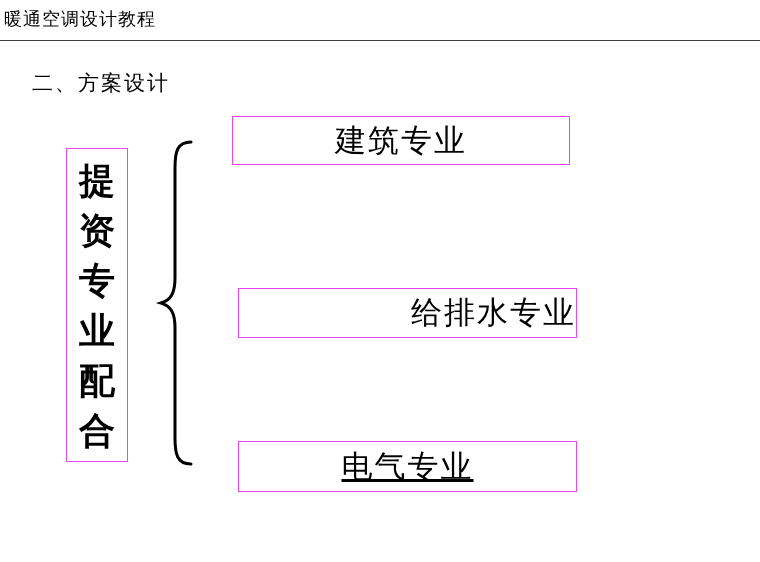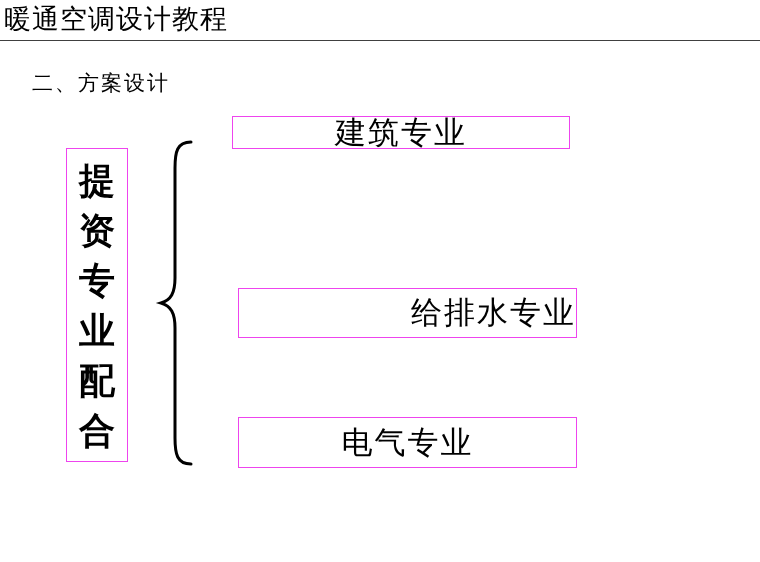--- a/index.html
+++ b/index.html
@@ -1,30 +1,30 @@
 <!DOCTYPE html>
 <html><head>
 <meta charset="utf-8">
 <style>
   html, body { margin:0; padding:0; background:#ffffff; }
   body { width:760px; height:562px; position:relative; overflow:hidden;
          font-family: "DejaVu Serif", "Liberation Serif", serif; color:#000; }
-  .header-title { position:absolute; left:4px; top:2px; font-size:27px; line-height:34px; letter-spacing:1px; }
+  .header-title { position:absolute; left:4px; top:2px; font-size:18px; line-height:34px; letter-spacing:1px; }
   .header-rule { position:absolute; left:0; top:40px; width:760px; height:1px; background:#404040; }
   .section-title { position:absolute; left:32px; top:64px; font-size:21px; line-height:38px; letter-spacing:2px; }
   .vbox { position:absolute; left:66px; top:148px; width:62px; height:314px; border:1px solid #ee44ee;
           box-sizing:border-box; display:flex; flex-direction:column; align-items:center; justify-content:space-around;
           padding:6px 0; font-weight:bold; font-size:36px; line-height:40px; }
   .vbox span { display:block; }
   .brace { position:absolute; left:155px; top:138px; width:40px; height:330px; }
   .hbox { position:absolute; border:1px solid #ee44ee; box-sizing:border-box; display:flex; align-items:center;
           justify-content:center; font-size:31px; letter-spacing:2px; }
-  .hbox.b1 { left:232px; top:116px; width:338px; height:33px; }
+  .hbox.b1 { left:232px; top:116px; width:338px; height:49px; }
   .hbox.b2 { left:238px; top:288px; width:339px; height:50px;justify-content:flex-end; }
-  .hbox.b3 { left:238px; top:417px; width:339px; height:51px; }
+  .hbox.b3 { left:238px; top:441px; width:339px; height:51px;text-decoration:underline; }
 </style>
 </head>
 <body>
 
 <div class="header-title">暖通空调设计教程</div>
 <div class="header-rule"></div>
 
 <div class="section-title">二、方案设计</div>
 
 <div class="vbox">

